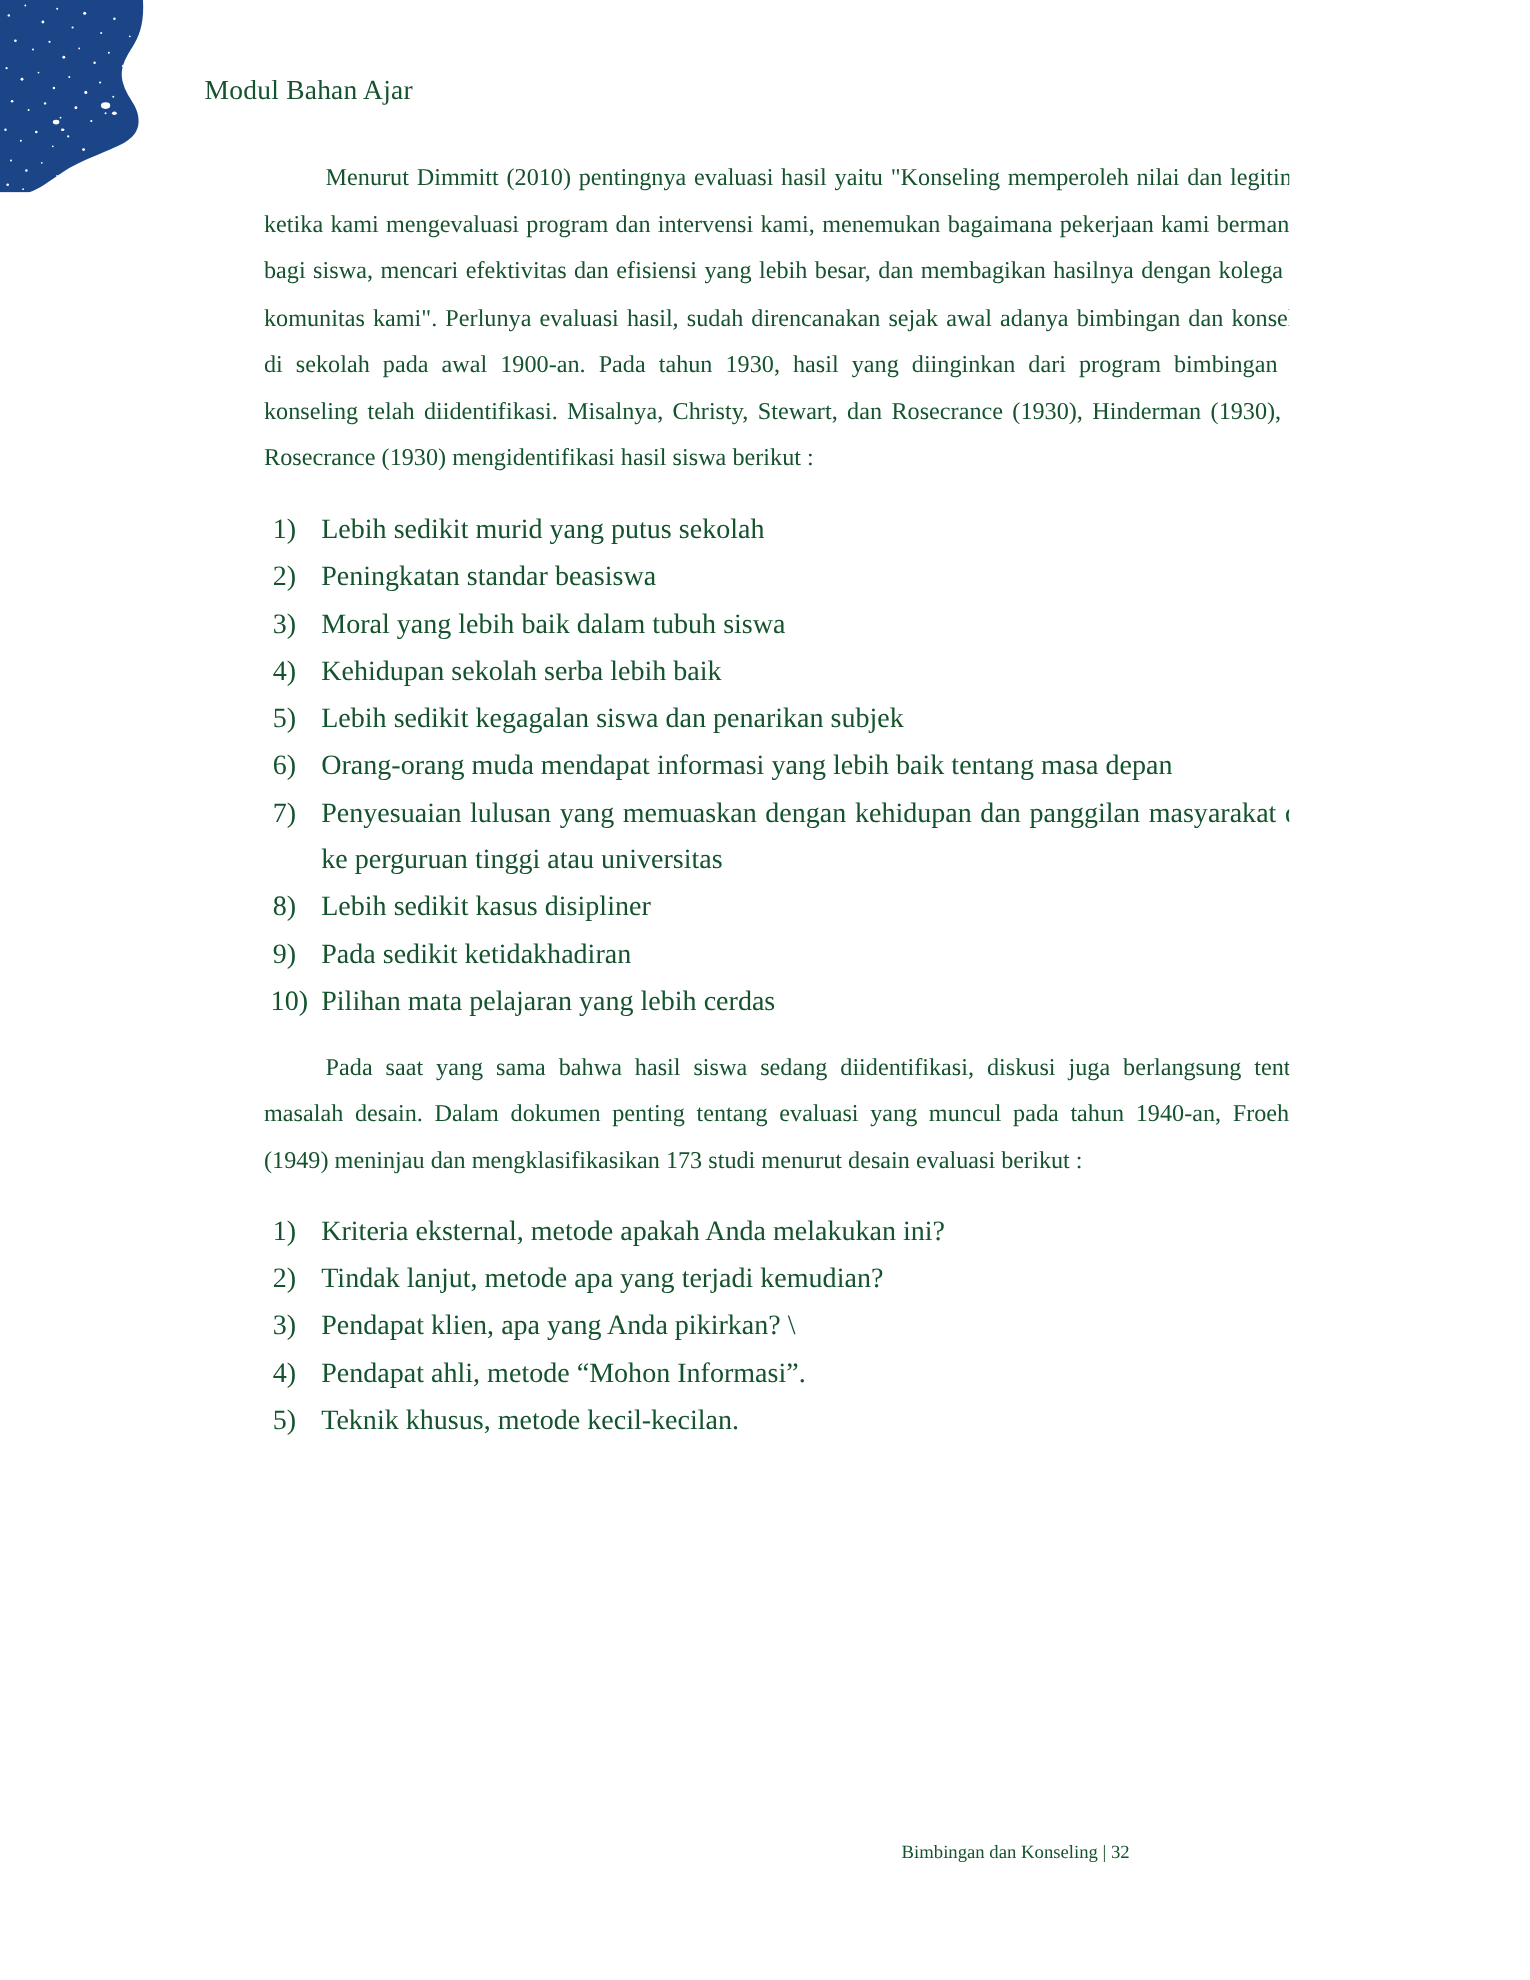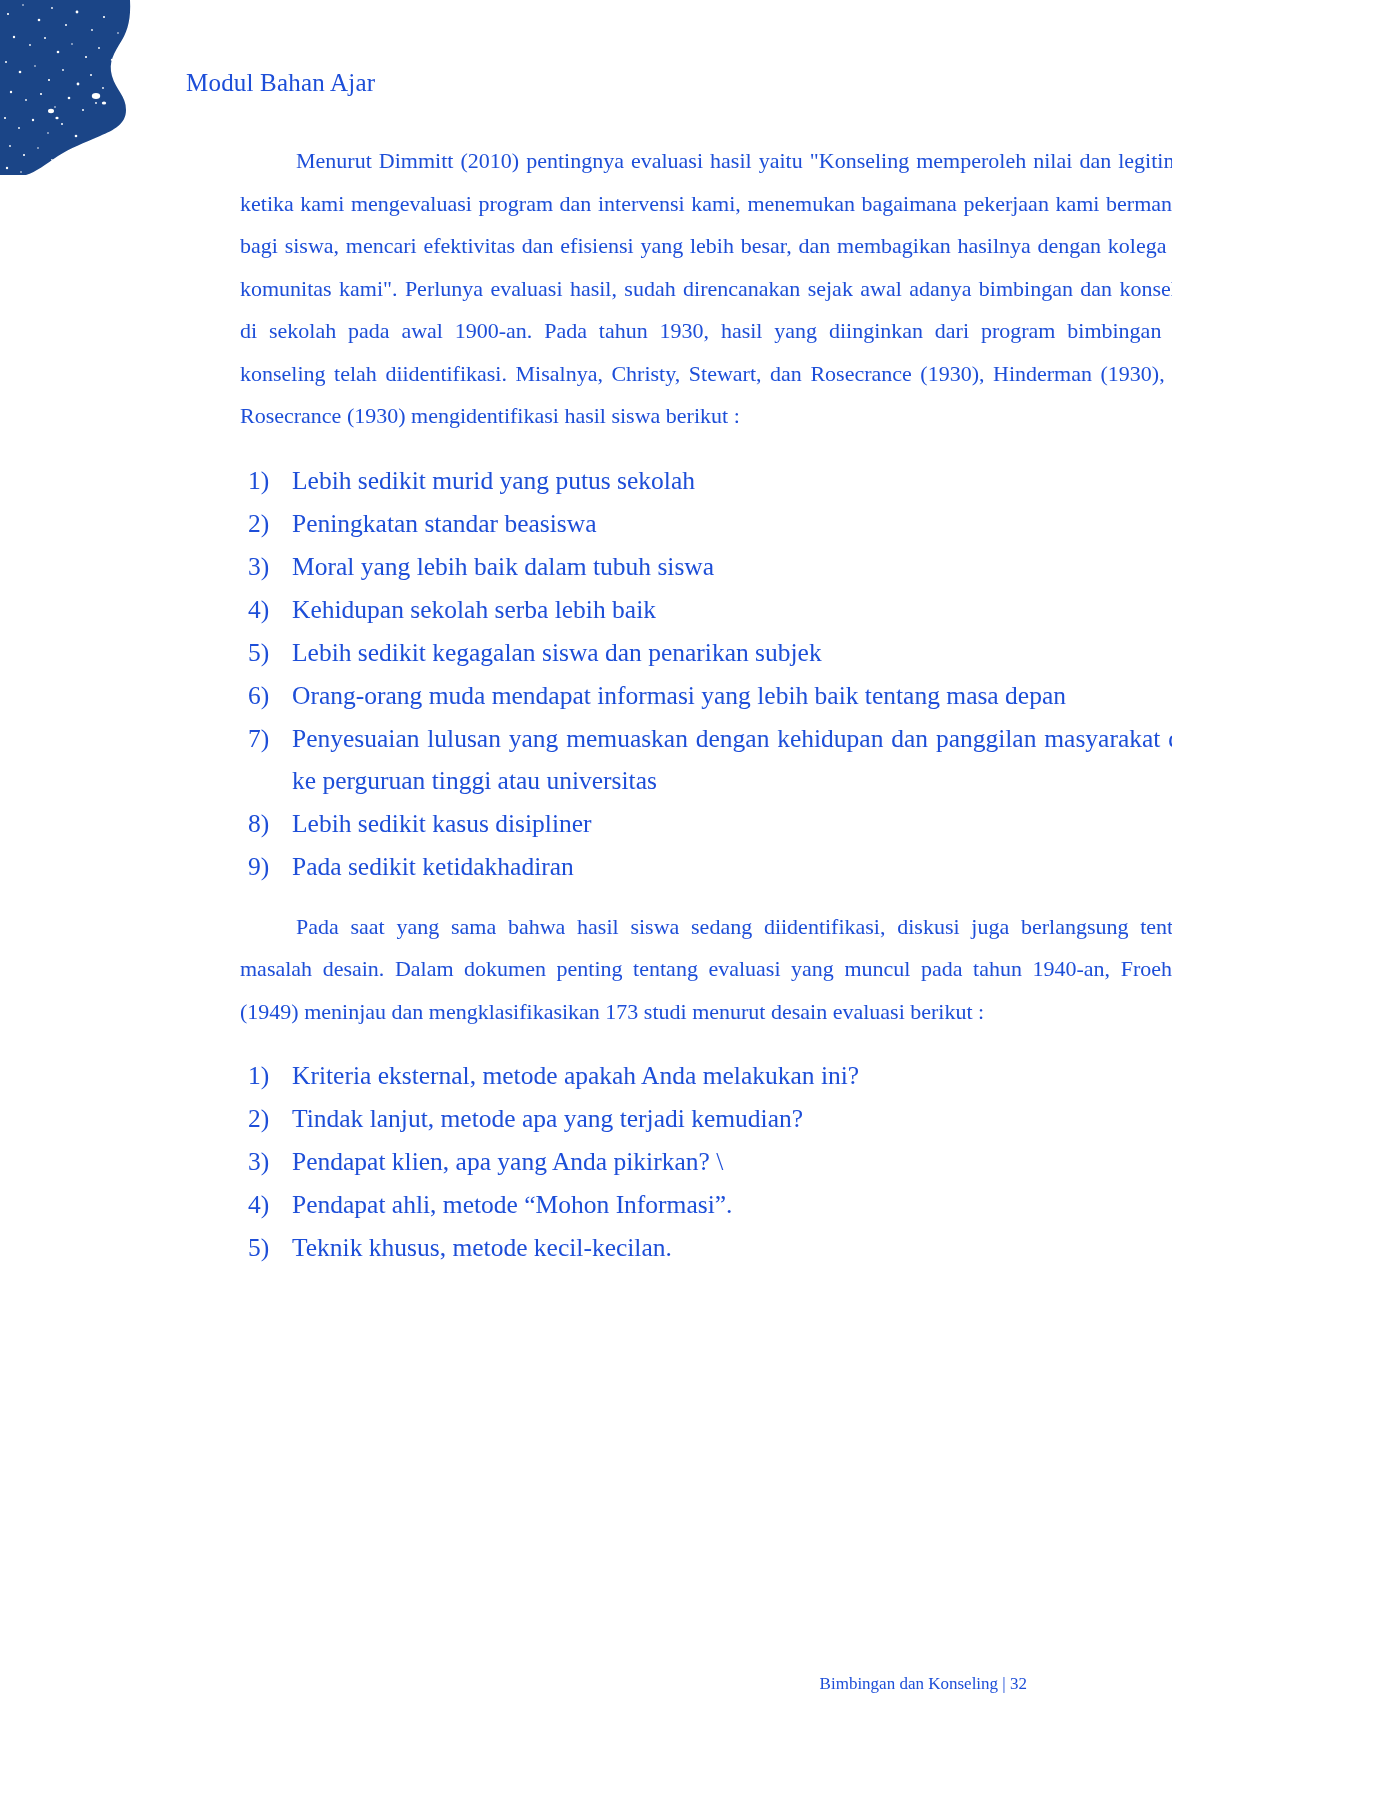--- a/index.html
+++ b/index.html
@@ -7,21 +7,21 @@
     padding: 0;
     background: #ffffff;
   }
   .page {
     position: relative;
     width: 1172px;
     height: 1800px;
     background: #ffffff;
     overflow: hidden;
     font-family: "Liberation Serif", "DejaVu Serif", serif;
-    color: #1d4ed8;
+    color: #14532d;
   }
 
   
   .corner-decor {
     position: absolute;
     left: 0;
     top: 0;
     width: 175px;
     height: 175px;
     pointer-events: none;
@@ -213,20 +213,24 @@
         <span class="item-text justified">Penyesuaian lulusan yang memuaskan dengan kehidupan dan panggilan masyarakat dan ke perguruan tinggi atau universitas</span>
       </li>
       <li>
         <span class="marker">8)</span>
         <span class="item-text">Lebih sedikit kasus disipliner</span>
       </li>
       <li>
         <span class="marker">9)</span>
         <span class="item-text">Pada sedikit ketidakhadiran</span>
       </li>
+      <li class="wide-marker">
+        <span class="marker">10)</span>
+        <span class="item-text">Pilihan mata pelajaran yang lebih cerdas</span>
+      </li>
     </ol>
 
     <p class="body-par second">Pada saat yang sama bahwa hasil siswa sedang diidentifikasi, diskusi juga berlangsung tentang masalah desain. Dalam dokumen penting tentang evaluasi yang muncul pada tahun 1940-an, Froehlich (1949) meninjau dan mengklasifikasikan 173 studi menurut desain evaluasi berikut :</p>
 
     <ol class="num-list list-gap-top">
       <li>
         <span class="marker">1)</span>
         <span class="item-text">Kriteria eksternal, metode apakah Anda melakukan ini?</span>
       </li>
       <li>

